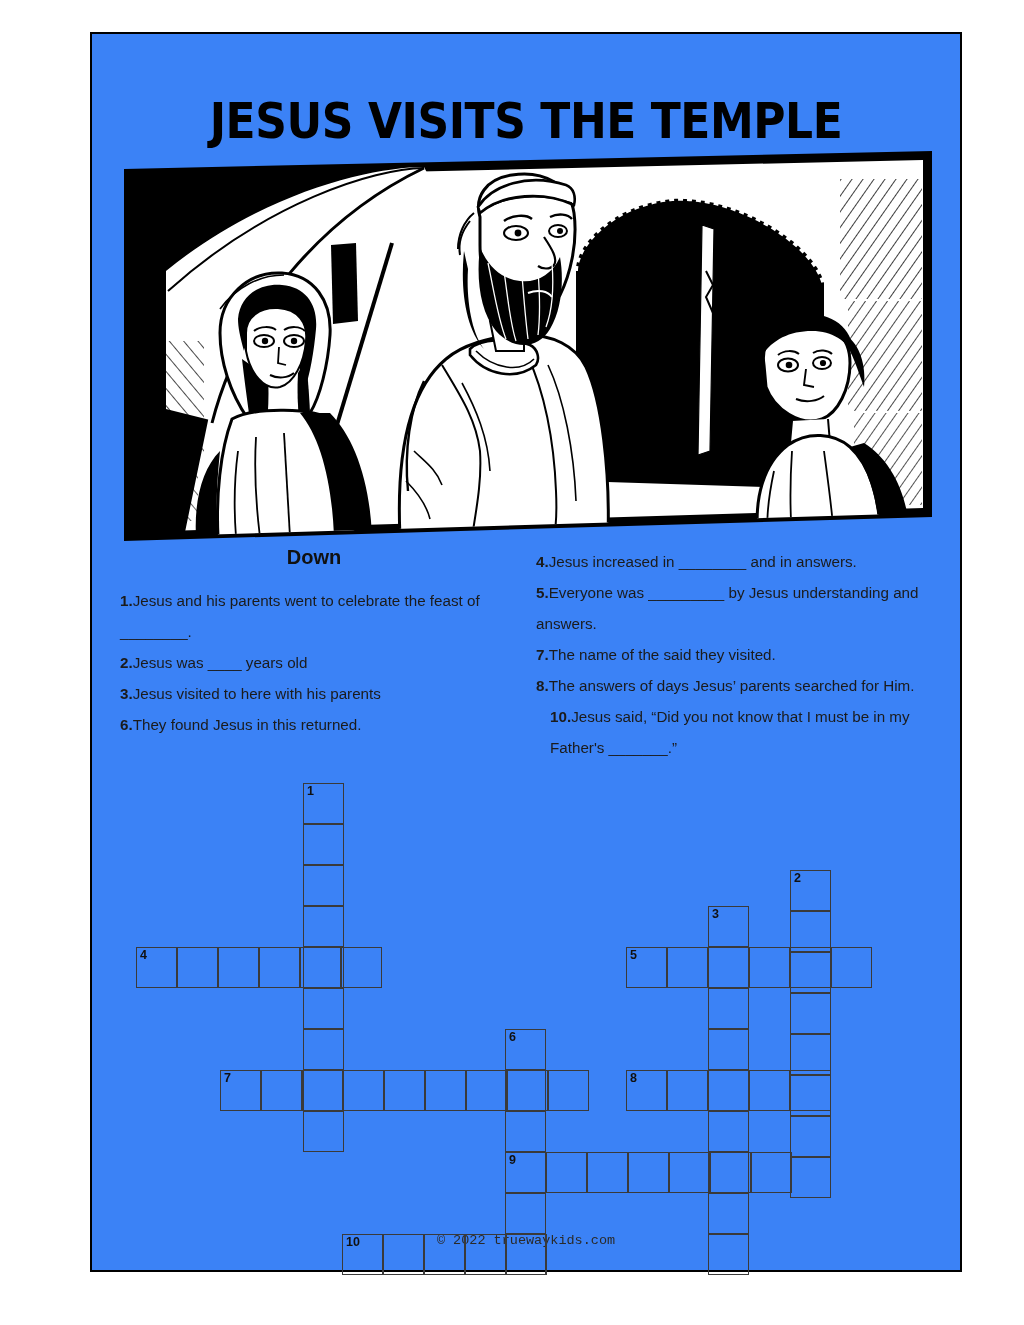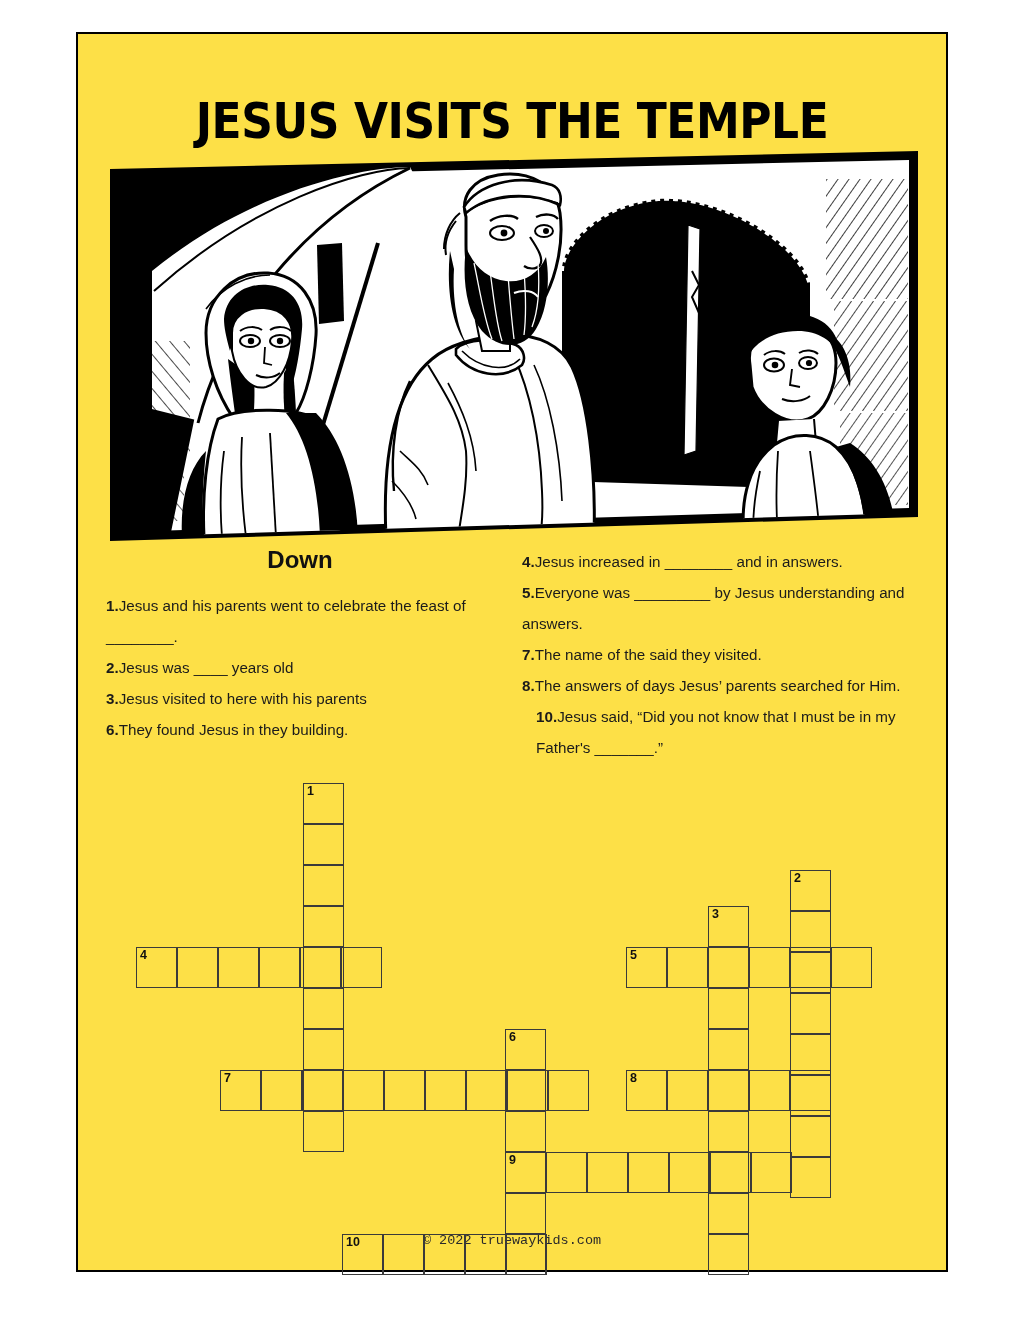--- a/index.html
+++ b/index.html
@@ -9,26 +9,26 @@
     height: 1325px;
     background: #ffffff;
     font-family: "Liberation Sans", sans-serif;
     color: #1a1a1a;
     position: relative;
     overflow: hidden;
   }
 
   .page-frame {
     position: absolute;
-    left: 76px;
+    left: 90px;
     top: 32px;
     width: 872px;
     height: 1240px;
     border: 2px solid #000;
-    background: #fde047;
+    background: #3b82f6;
   }
 
   
   .title {
     position: absolute;
     left: 0;
     top: 28px;
     width: 100%;
     text-align: center;
     font-family: "DejaVu Sans", sans-serif;
@@ -64,21 +64,21 @@
   .clue-col {
     width: 50%;
     padding: 0 24px;
   }
   .clue-col.left  { padding-left: 28px; padding-right: 18px; }
   .clue-col.right { padding-left: 10px; padding-right: 14px; }
 
   .clue-head {
     text-align: center;
     font-weight: 700;
-    font-size: 24px;
+    font-size: 20px;
     margin-bottom: 16px;
     color: #111;
   }
   .clue-list { margin: 0; padding: 0; list-style: none; }
   .clue-item {
     font-size: 15.2px;
     line-height: 31px;
     color: #1b1b1b;
     margin: 0;
     text-indent: 0;
@@ -325,21 +325,21 @@
         <p class="clue-item">
           <span class="num">1.</span><span>Jesus and his parents went to celebrate the feast of ________.</span>
         </p>
         <p class="clue-item">
           <span class="num">2.</span><span>Jesus was ____ years old</span>
         </p>
         <p class="clue-item">
           <span class="num">3.</span><span>Jesus visited to here with his parents</span>
         </p>
         <p class="clue-item">
-          <span class="num">6.</span><span>They found Jesus in they building.</span>
+          <span class="num">6.</span><span>They found Jesus in this returned.</span>
         </p>
       </div>
     </div>
 
     <div class="clue-col right">
       <div class="clue-list">
         <p class="clue-item">
           <span class="num">4.</span><span>Jesus increased in ________ and in answers.</span>
         </p>
         <p class="clue-item">

